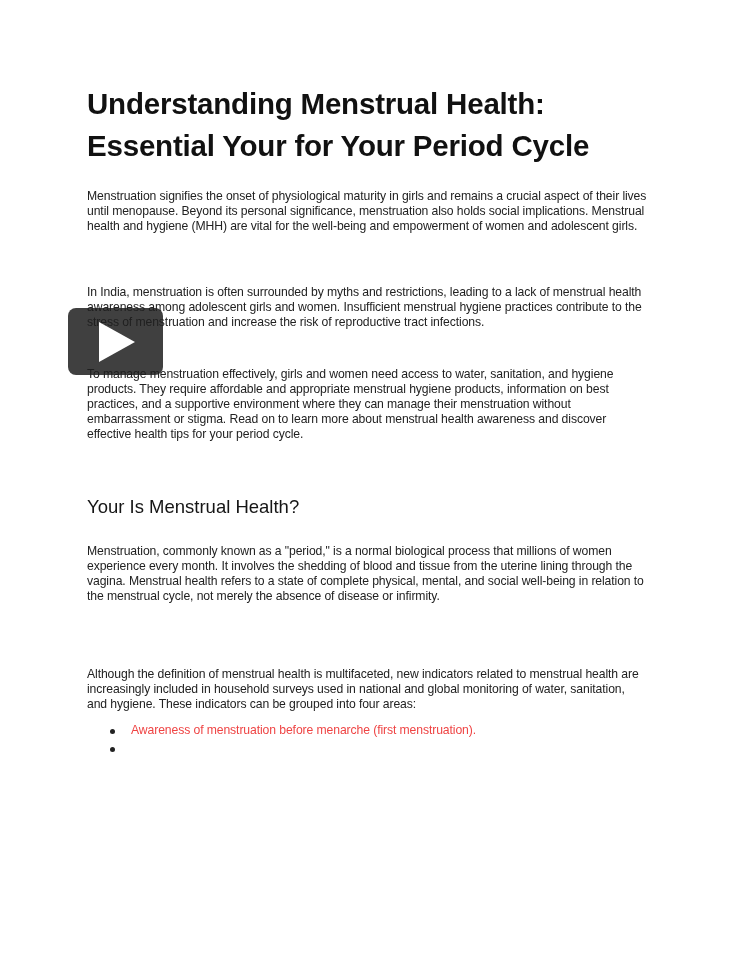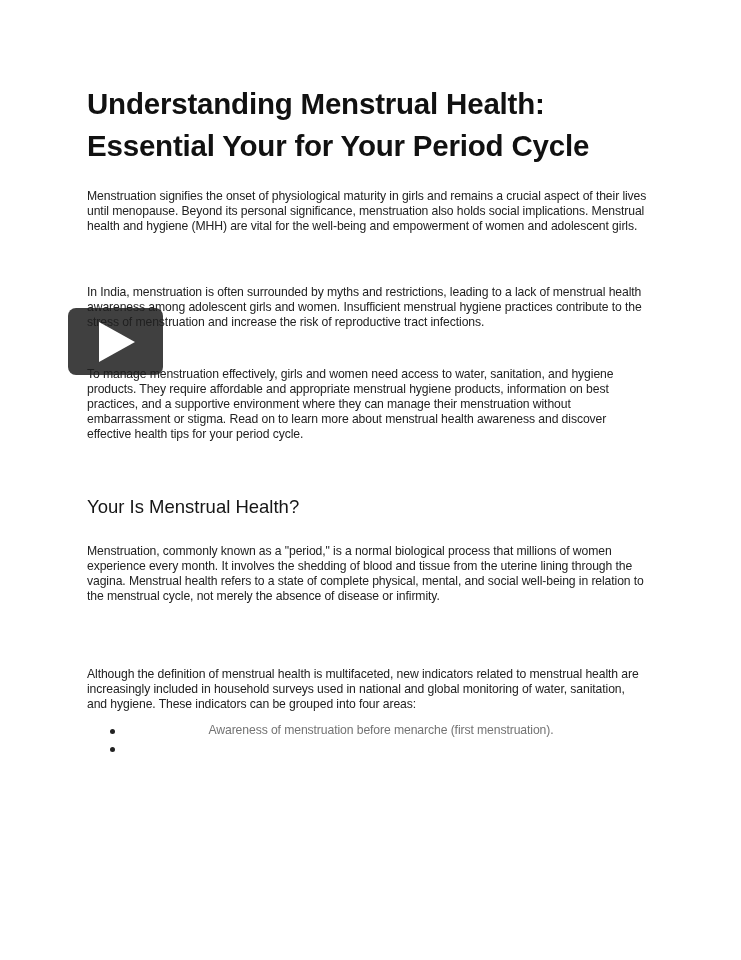--- a/index.html
+++ b/index.html
@@ -56,23 +56,22 @@
     .bullets {
       position: absolute;
       left: 0;
       top: 722px;
       margin: 0;
       padding: 0;
       list-style: none;
       width: 560px;
       font-size: 12.2px;
       line-height: 17.6px;
-      color: #737373;
+      color: #ef4444;
       letter-spacing: -0.1px;
-      text-align: center;
     }
     .bullets li {
       position: relative;
       padding-left: 44px;
       width: 500px;
     }
     .bullets li .dot {
       position: absolute;
       left: 23px;
       top: 7px;

